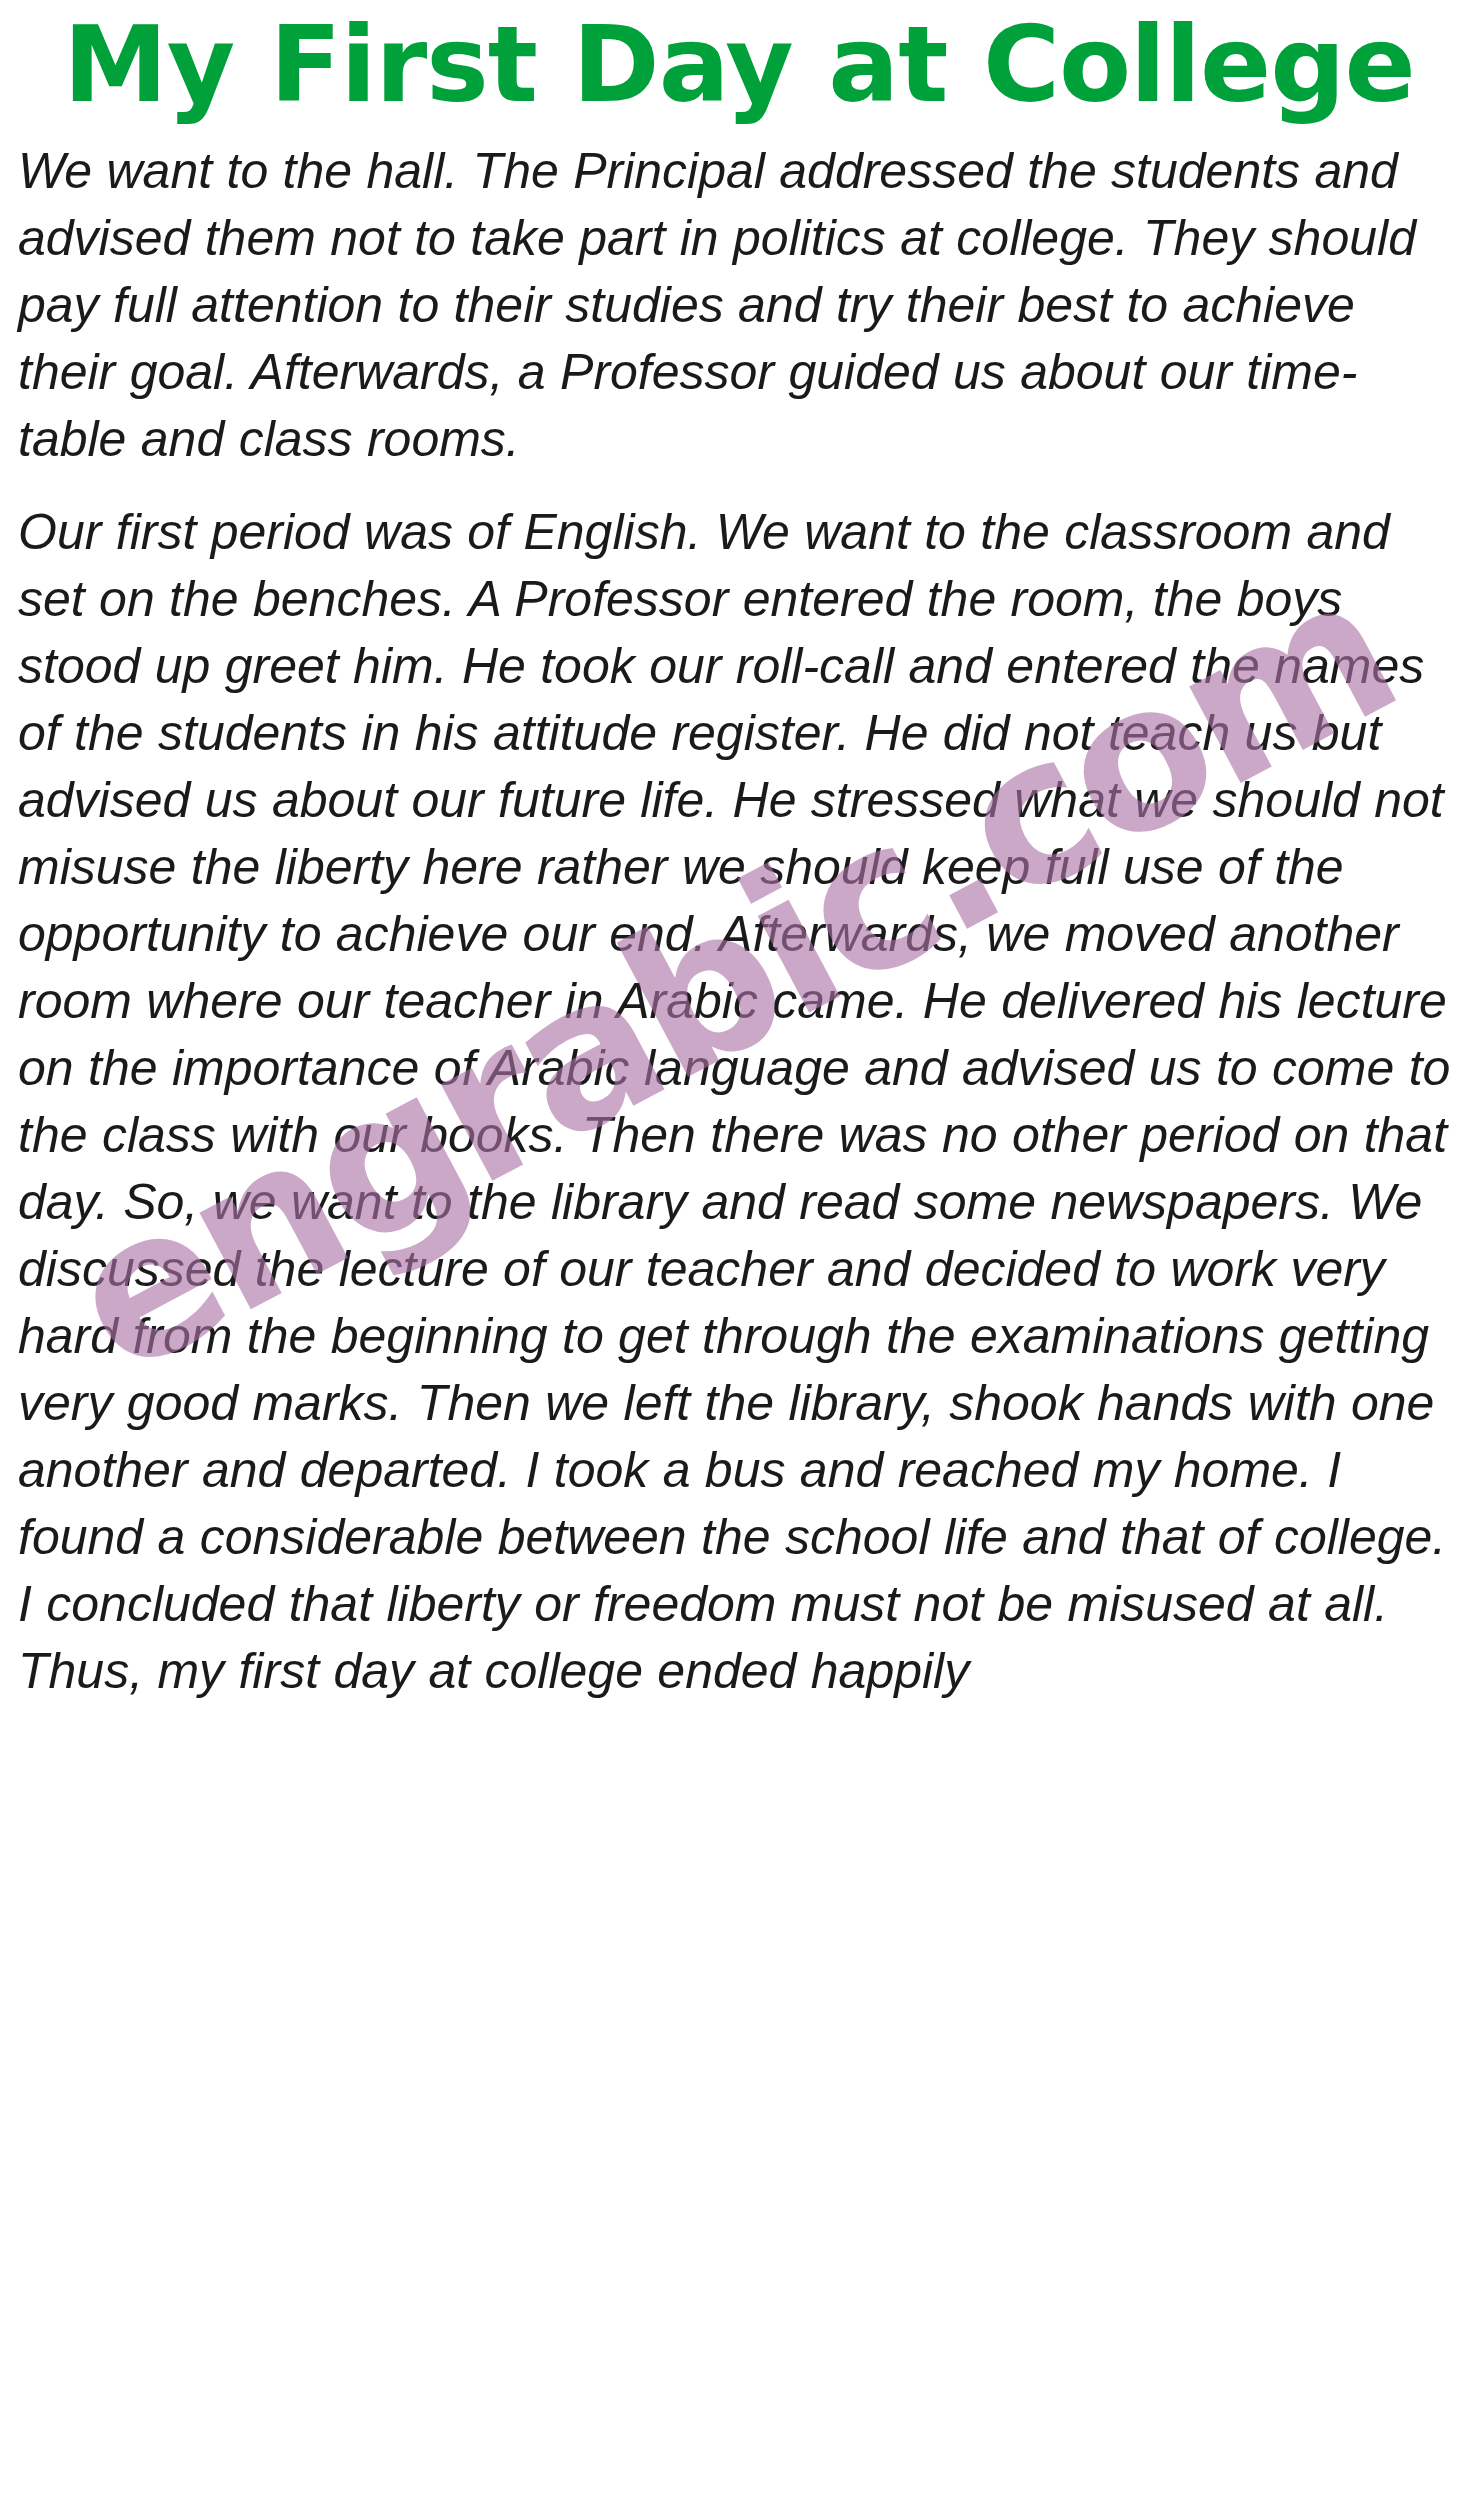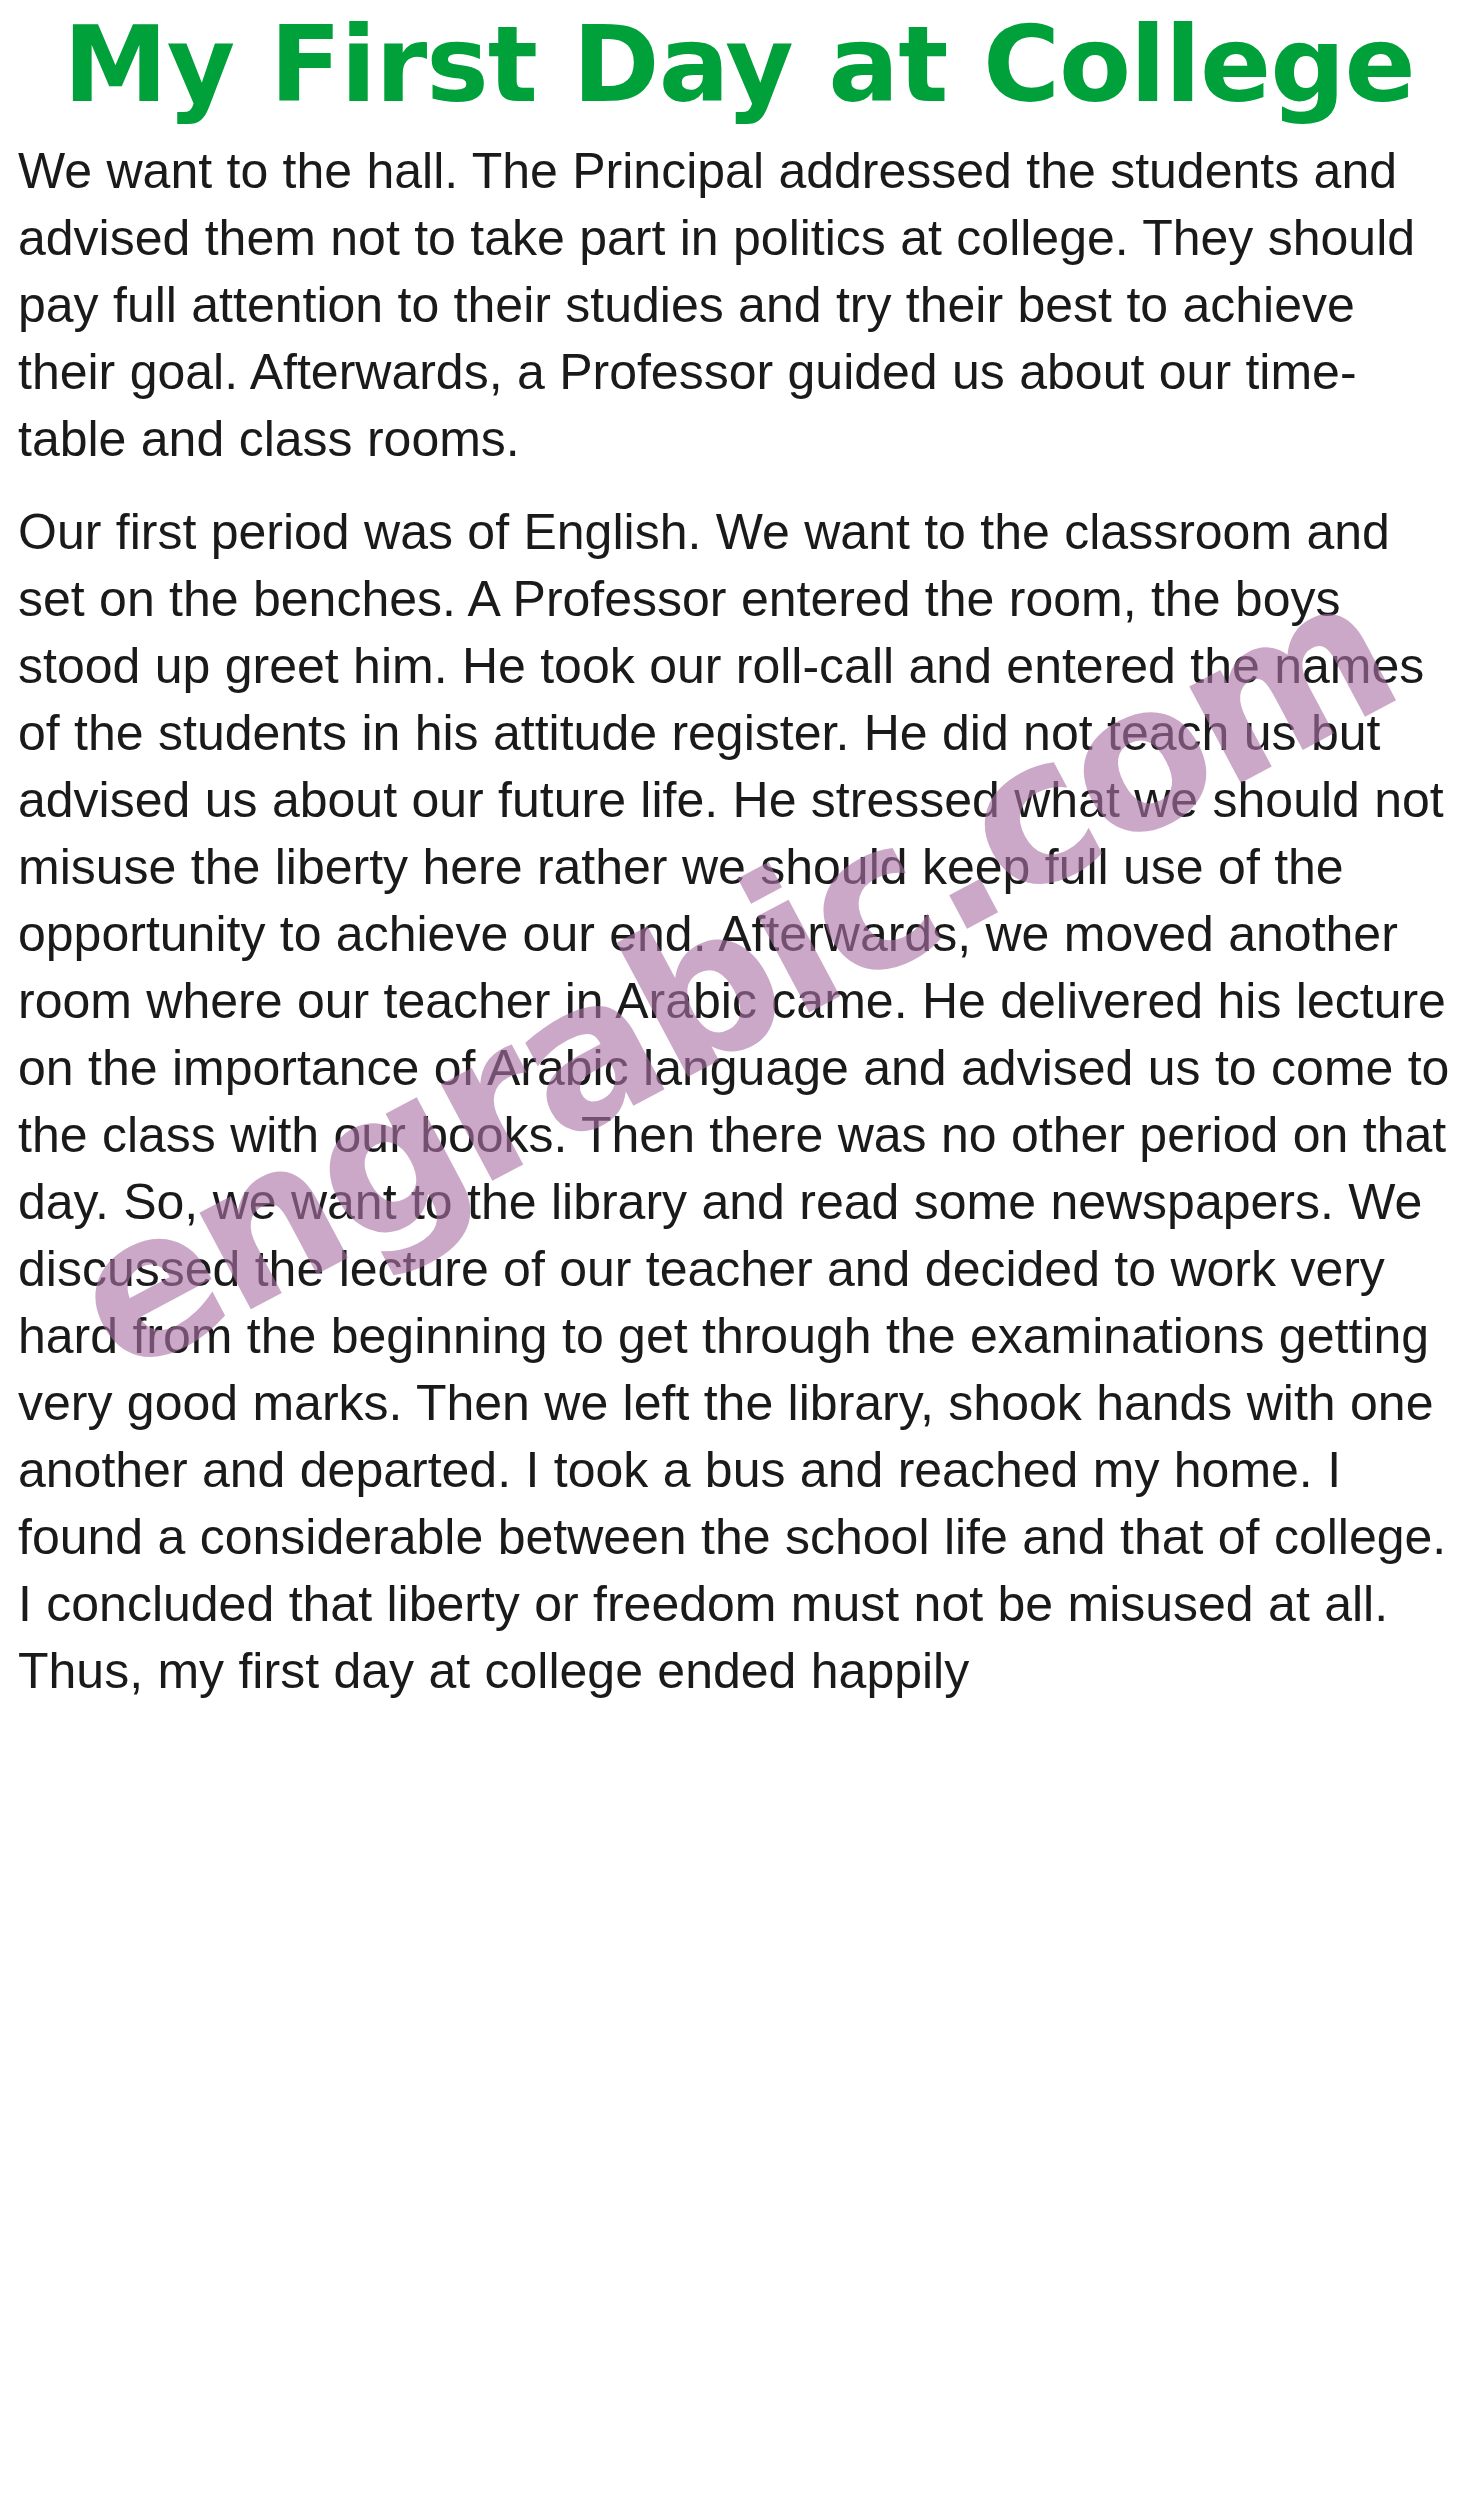--- a/index.html
+++ b/index.html
@@ -37,20 +37,21 @@
     position: relative;
     z-index: 2;
   }
   .body-copy p {
     margin: 0 0 26px 0;
     font-size: 50px;
     line-height: 1.34;
     color: #1a1a1a;
     text-align: left;
     word-spacing: 0.5px;
+    font-style: italic;
   }
   .body-copy p:last-child {
     margin-bottom: 0;
     margin-top: 9px;
   }
   .watermark {
     position: absolute;
     left: 40px;
     top: 690px;
     width: 1400px;

